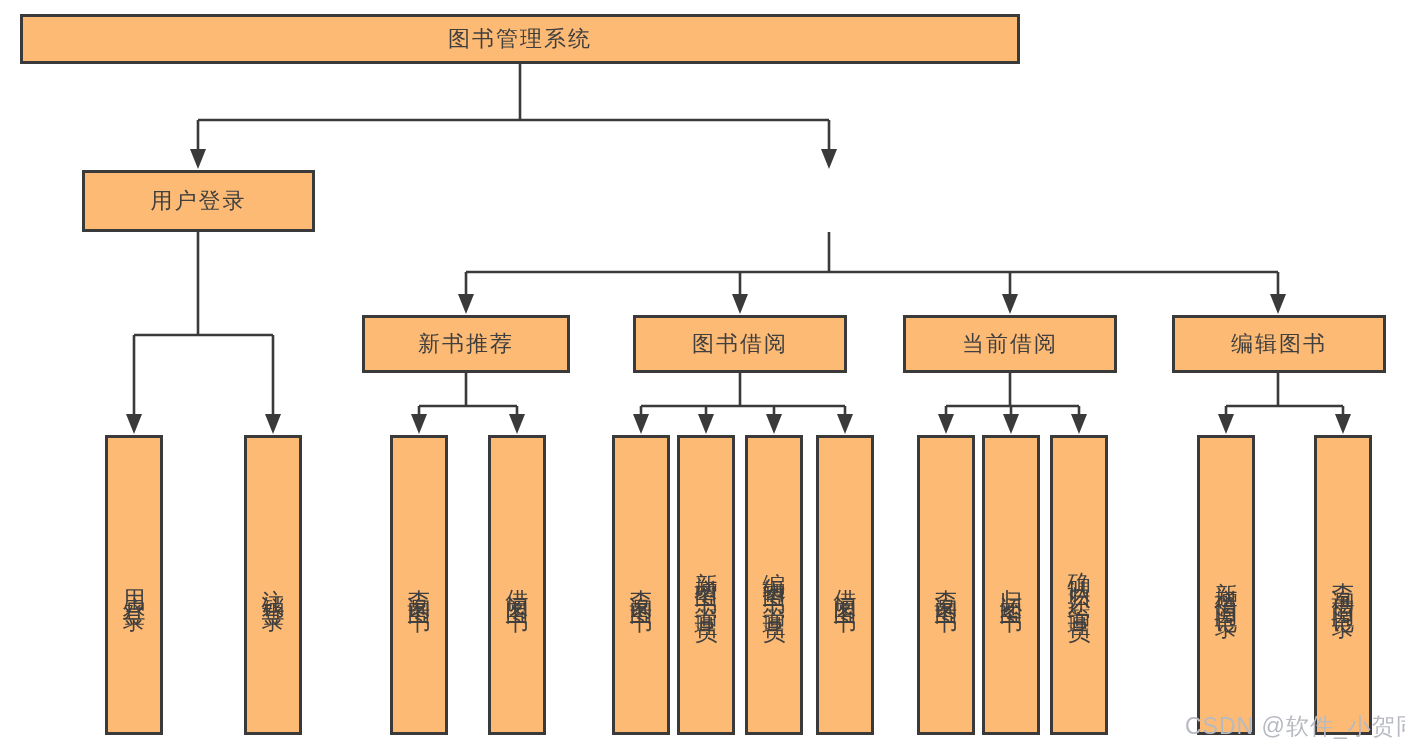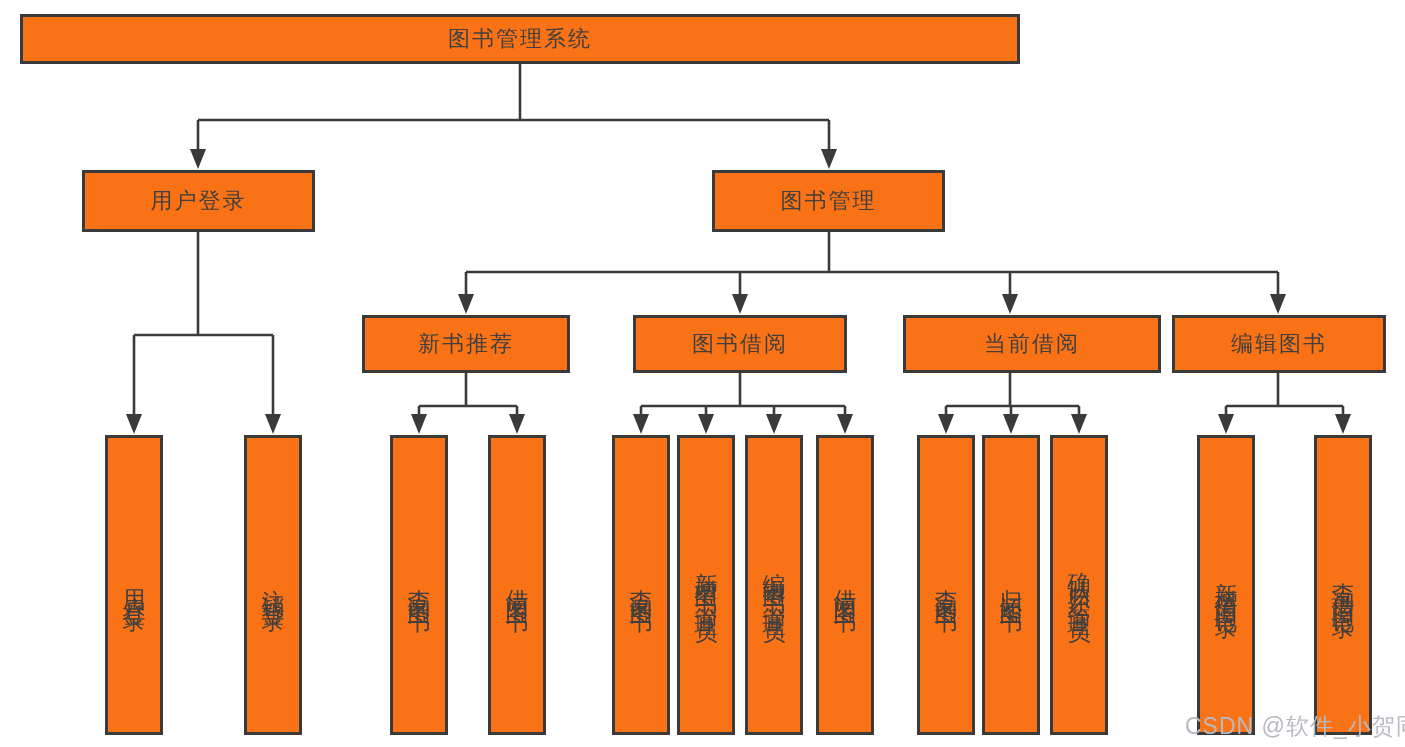--- a/index.html
+++ b/index.html
@@ -17,21 +17,21 @@
     overflow:hidden;
   }
   .connectors{
     position:absolute;left:0;top:0;z-index:1;
     color:var(--line);
   }
   .node{
     position:absolute;z-index:2;
     box-sizing:border-box;
     border:3px solid var(--line);
-    background:#f97316;
+    background:#fdba74;
     display:flex;align-items:center;justify-content:center;
     color:var(--text);
     font-size:22px;
     letter-spacing:2px;
     white-space:nowrap;
   }
   .leaf{
     writing-mode:vertical-rl;
     text-orientation:mixed;
     font-size:23px;
@@ -119,31 +119,28 @@
     </g>
   </svg>
 
   <div class="node" style="left:20px;top:14px;width:1000px;height:50px;">
     <span>图书管理系统</span>
   </div>
 
   <div class="node" style="left:82px;top:170px;width:233px;height:62px;">
     <span>用户登录</span>
   </div>
-  <div class="node" style="left:712px;top:170px;width:233px;height:62px;">
-    <span>图书管理</span>
-  </div>
 
   <div class="node" style="left:633px;top:315px;width:214px;height:58px;">
     <span>图书借阅</span>
   </div>
   <div class="node" style="left:362px;top:315px;width:208px;height:58px;">
     <span>新书推荐</span>
   </div>
-  <div class="node" style="left:903px;top:315px;width:258px;height:58px;">
+  <div class="node" style="left:903px;top:315px;width:214px;height:58px;">
     <span>当前借阅</span>
   </div>
   <div class="node" style="left:1172px;top:315px;width:214px;height:58px;">
     <span>编辑图书</span>
   </div>
 
   <div class="node leaf" style="left:105px;top:435px;width:58px;height:300px;">
     <span>用户登录</span>
   </div>
   <div class="node leaf" style="left:244px;top:435px;width:58px;height:300px;">

